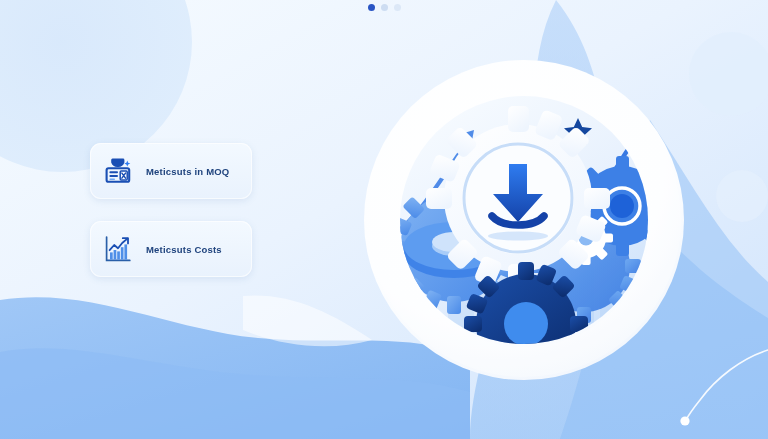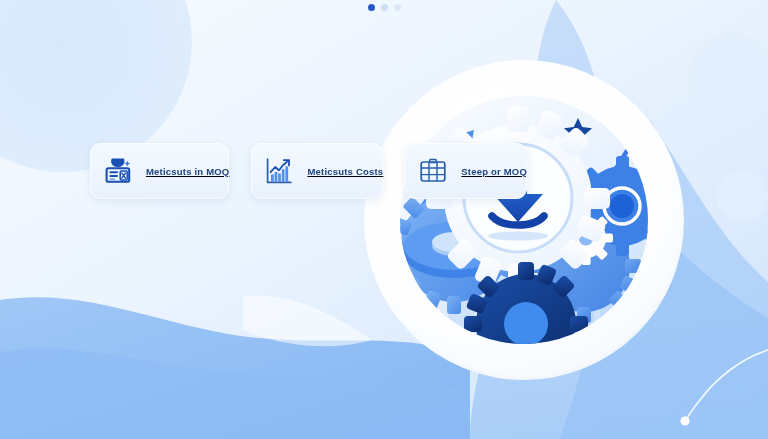--- a/index.html
+++ b/index.html
@@ -23,21 +23,21 @@
     display:flex; justify-content:center; gap:6px; z-index:40;
   }
   .dot { width:7px; height:7px; border-radius:50%; background:#b9cde9; }
   .dot.active { background:#2a55c4; }
   .dot.dim2 { background:#cdddf2; }
   .dot.dim3 { background:#dce8f7; }
 
   
   .cards {
     position:absolute; left:90px; top:143px;
-    width:162px; display:flex; flex-direction:row; gap:22px; z-index:30;text-decoration:underline;
+    width:162px; display:flex; flex-direction:column; gap:22px; z-index:30;
   }
   .card {
     position:relative; height:56px; border-radius:11px;
     background:linear-gradient(180deg,#f3f9ff 0%,#e9f2fd 100%);
     box-shadow:0 2px 7px rgba(80,120,180,.13), 0 0 0 1px rgba(255,255,255,.65) inset;
     display:flex; align-items:center; padding-left:9px;
   }
   .card-icon {
     width:38px; height:38px; flex:0 0 38px;
     display:flex; align-items:center; justify-content:center;
@@ -135,30 +135,20 @@
           <rect x="16.2" y="19.4" width="2.7" height="8.2" fill="#4f8fe8"></rect>
           <rect x="19.8" y="15.2" width="2.7" height="12.4" fill="#4f8fe8"></rect>
           <rect x="23.4" y="12.4" width="2.7" height="15.2" fill="#4f8fe8"></rect>
           <path d="M8.6 18.2 L13.2 13.0 L17.0 16.2 L21.2 11.0 L26.4 6.6" fill="none" stroke="#1a4fb4" stroke-width="1.8" stroke-linecap="round" stroke-linejoin="round"></path>
           <path d="M21.8 6.2 h5.2 v5.2" fill="none" stroke="#1a4fb4" stroke-width="1.8" stroke-linecap="round" stroke-linejoin="round"></path>
         </svg>
       </span>
       <span class="card-label">Meticsuts Costs</span>
     </div>
 
-    <div class="card">
-      <span class="card-icon">
-        <svg width="34" height="34" viewBox="0 0 34 34" xmlns="http://www.w3.org/2000/svg">
-          <rect x="5.2" y="8.0" width="23.6" height="19.0" rx="2.2" fill="none" stroke="#2a5fa8" stroke-width="1.7"></rect>
-          <rect x="13.6" y="5.6" width="6.8" height="3.0" rx="1.1" fill="none" stroke="#2a5fa8" stroke-width="1.5"></rect>
-          <path d="M5.2 14.0 h23.6 M5.2 20.6 h23.6 M13.0 8.0 v19.0 M21.0 8.0 v19.0" fill="none" stroke="#2a5fa8" stroke-width="1.45"></path>
-        </svg>
-      </span>
-      <span class="card-label">Steep or MOQ</span>
-    </div>
   </div>
 
   <div class="hero">
     <svg viewBox="0 0 336 336" xmlns="http://www.w3.org/2000/svg">
       <defs>
         <radialGradient id="ringGrad" cx="42%" cy="32%" r="72%">
           <stop offset="0%" stop-color="#ffffff"></stop>
           <stop offset="72%" stop-color="#fdfeff"></stop>
           <stop offset="100%" stop-color="#f1f6fd"></stop>
         </radialGradient>

